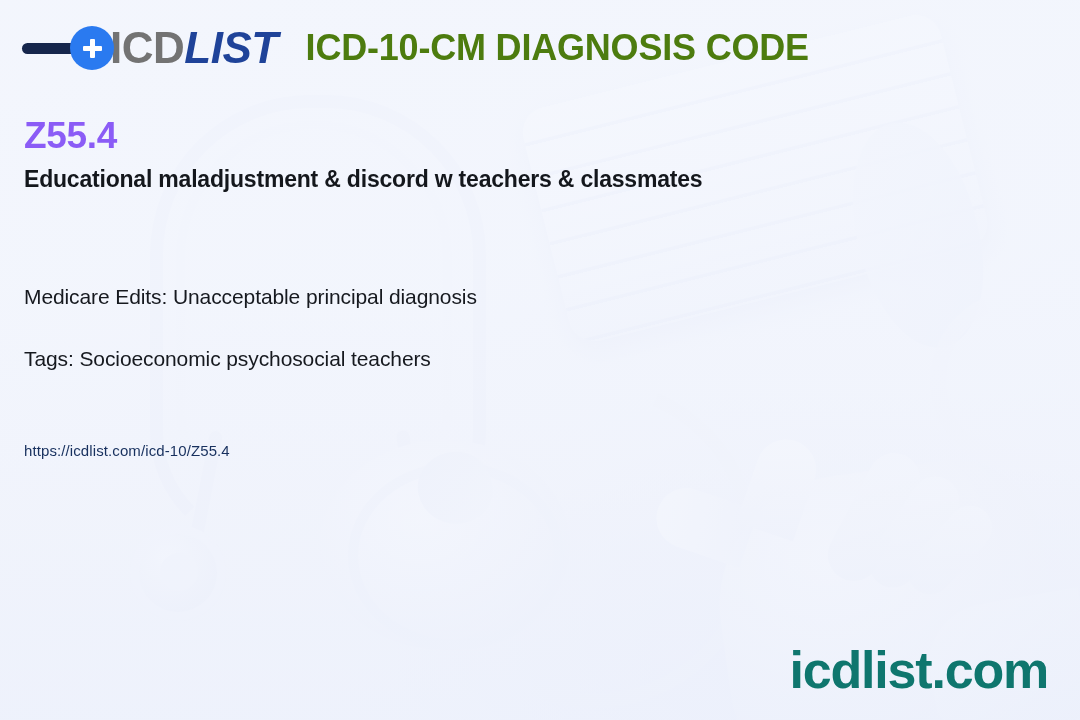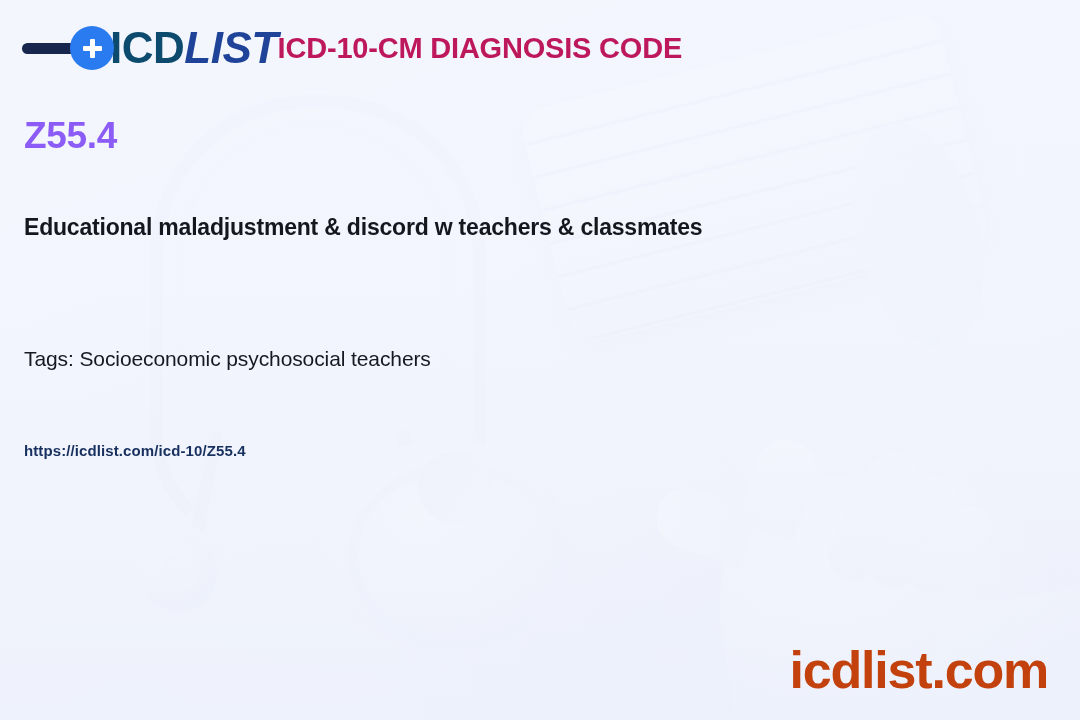--- a/index.html
+++ b/index.html
@@ -276,28 +276,29 @@
   }
   .brand-plus .pv.h { width: 19px; height: 5px; }
   .brand-plus .pv.v { width: 5px; height: 19px; }
   .brand-word {
     font-size: 44px;
     font-weight: 700;
     letter-spacing: -0.5px;
     margin-left: -4px;
     line-height: 1;
   }
-  .brand-word .w1 { color: #0c4a6e; }
+  .brand-word .w1 { color: #737373; }
   .brand-word .w2 { color: #1f4399; font-style: italic; }
 
   .header-title {
-    font-size: 29px;
+    font-size: 36px;
     font-weight: 700;
-    color: #be185d;
+    color: #4d7c0f;
     letter-spacing: -0.2px;
+    margin-left: 28px;
     white-space: nowrap;
   }
 
   
   .code-title {
     position: absolute;
     left: 24px;
     top: 116px;
     font-size: 37px;
     font-weight: 700;
@@ -307,21 +308,20 @@
   }
   .code-desc {
     position: absolute;
     left: 24px;
     top: 166px;
     font-size: 23px;
     font-weight: 700;
     color: #14171c;
     letter-spacing: -0.2px;
     white-space: nowrap;
-    margin-top: 48px;
   }
   .billable {
     position: absolute;
     left: 24px;
     top: 223px;
     font-size: 21px;
     font-weight: 500;
     color: #2da34f;
     letter-spacing: -0.1px;
     white-space: nowrap;
@@ -336,32 +336,32 @@
     white-space: nowrap;
   }
   .meta-line.edits { top: 285px; }
   .meta-line.tags  { top: 347px; }
 
   .url-line {
     position: absolute;
     left: 24px;
     top: 442px;
     font-size: 15px;
-    font-weight: 700;
+    font-weight: 400;
     color: #17305e;
     letter-spacing: 0.1px;
   }
 
   .watermark {
     position: absolute;
     right: 32px;
     bottom: 24px;
     font-size: 52px;
     font-weight: 700;
-    color: #c2410c;
+    color: #0f766e;
     letter-spacing: -1.2px;
     line-height: 1;
   }
 </style>
 </head>
 <body>
 
 <div id="card">
 
   <div class="bg-layer">
@@ -401,19 +401,20 @@
           <span class="pv h"></span>
           <span class="pv v"></span>
         </div>
         <div class="brand-word"><span class="w1">ICD</span><span class="w2">LIST</span></div>
       </div>
       <div class="header-title">ICD-10-CM DIAGNOSIS CODE</div>
     </div>
 
     <div class="code-title">Z55.4</div>
     <div class="code-desc">Educational maladjustment &amp; discord w teachers &amp; classmates</div>
+    <div class="meta-line edits">Medicare Edits: Unacceptable principal diagnosis</div>
     <div class="meta-line tags">Tags: Socioeconomic psychosocial teachers</div>
     <div class="url-line">https://icdlist.com/icd-10/Z55.4</div>
 
     <div class="watermark">icdlist.com</div>
   </div>
 
 </div>
 
 </body></html>

